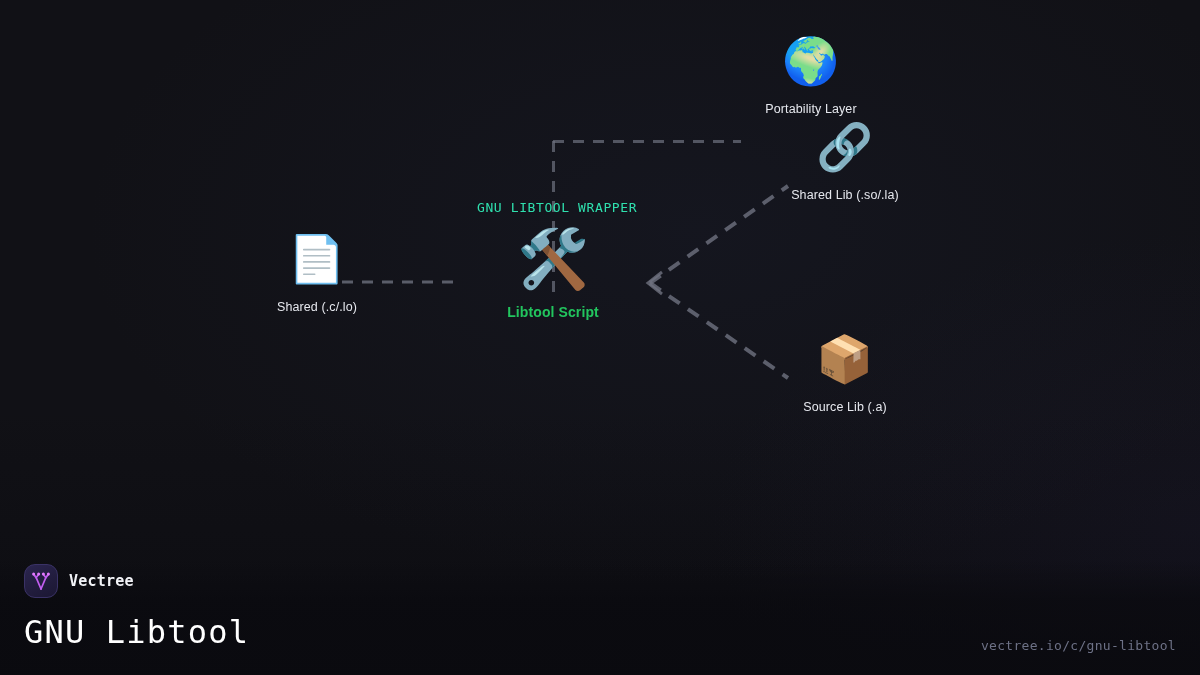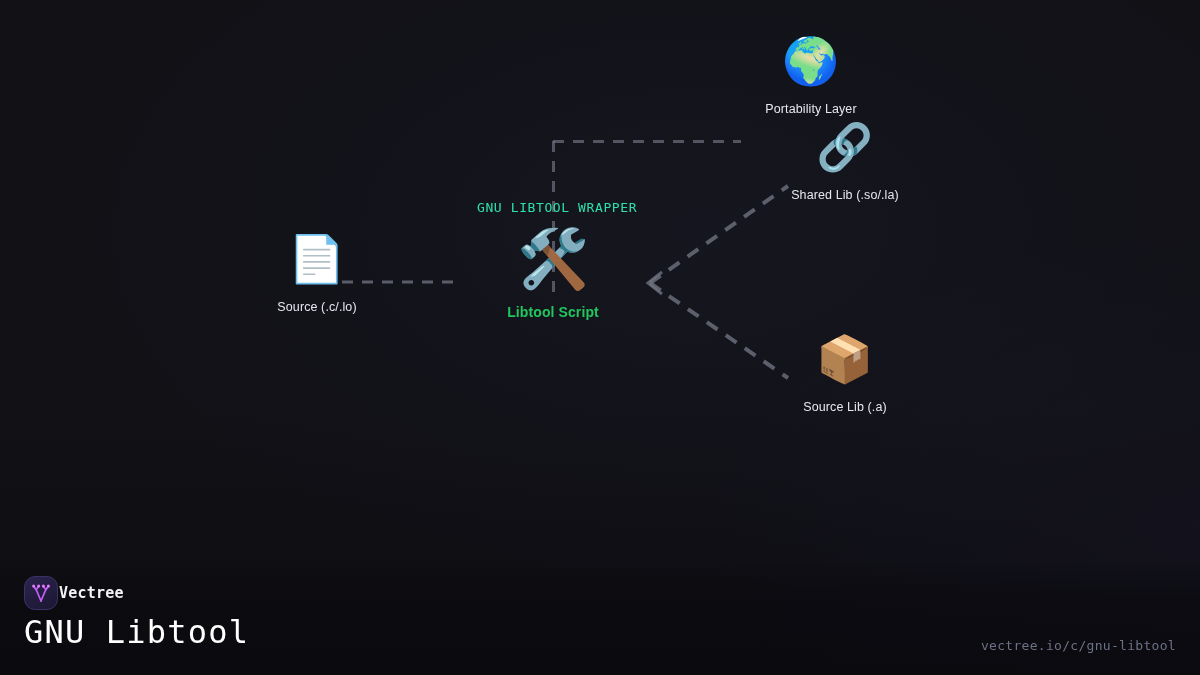--- a/index.html
+++ b/index.html
@@ -95,24 +95,24 @@
     left: 0;
     right: 0;
     bottom: 0;
     height: 115px;
     padding: 0 24px;
     background: linear-gradient(180deg, rgba(10,10,15,0.0) 0%, rgba(10,10,15,0.75) 35%, rgba(10,10,15,0.92) 100%);
   }
   #brand {
     position: absolute;
     left: 24px;
-    top: 16px;
+    top: 4px;
     display: flex;
     align-items: center;
-    gap: 1px;
+    gap: 11px;
   }
   #brand-logo {
     width: 34px;
     height: 34px;
     border-radius: 11px;
     background: linear-gradient(150deg, #2b2550 0%, #221d3e 55%, #1b1733 100%);
     border: 1px solid #3a3266;
     position: relative;
     flex: 0 0 auto;
   }
@@ -165,21 +165,21 @@
 
     <line x1="650" y1="283" x2="788" y2="186" stroke="#6f7280" stroke-width="4" stroke-dasharray="13 10" opacity="0.80"></line>
 
     <line x1="650" y1="283" x2="788" y2="378" stroke="#6f7280" stroke-width="4" stroke-dasharray="13 10" opacity="0.80"></line>
   </svg>
 
   <div id="wrapper-label">GNU LIBTOOL WRAPPER</div>
 
   <div class="node" id="node-source">
     <span class="glyph">📄</span>
-    <span class="node-label">Source (.c/.lo)</span>
+    <span class="node-label">Shared (.c/.lo)</span>
   </div>
 
   <div class="node primary" id="node-libtool">
     <span class="glyph">🛠️</span>
     <span class="node-label">Libtool Script</span>
   </div>
 
   <div class="node" id="node-portability">
     <span class="glyph">🌍</span>
     <span class="node-label">Portability Layer</span>

